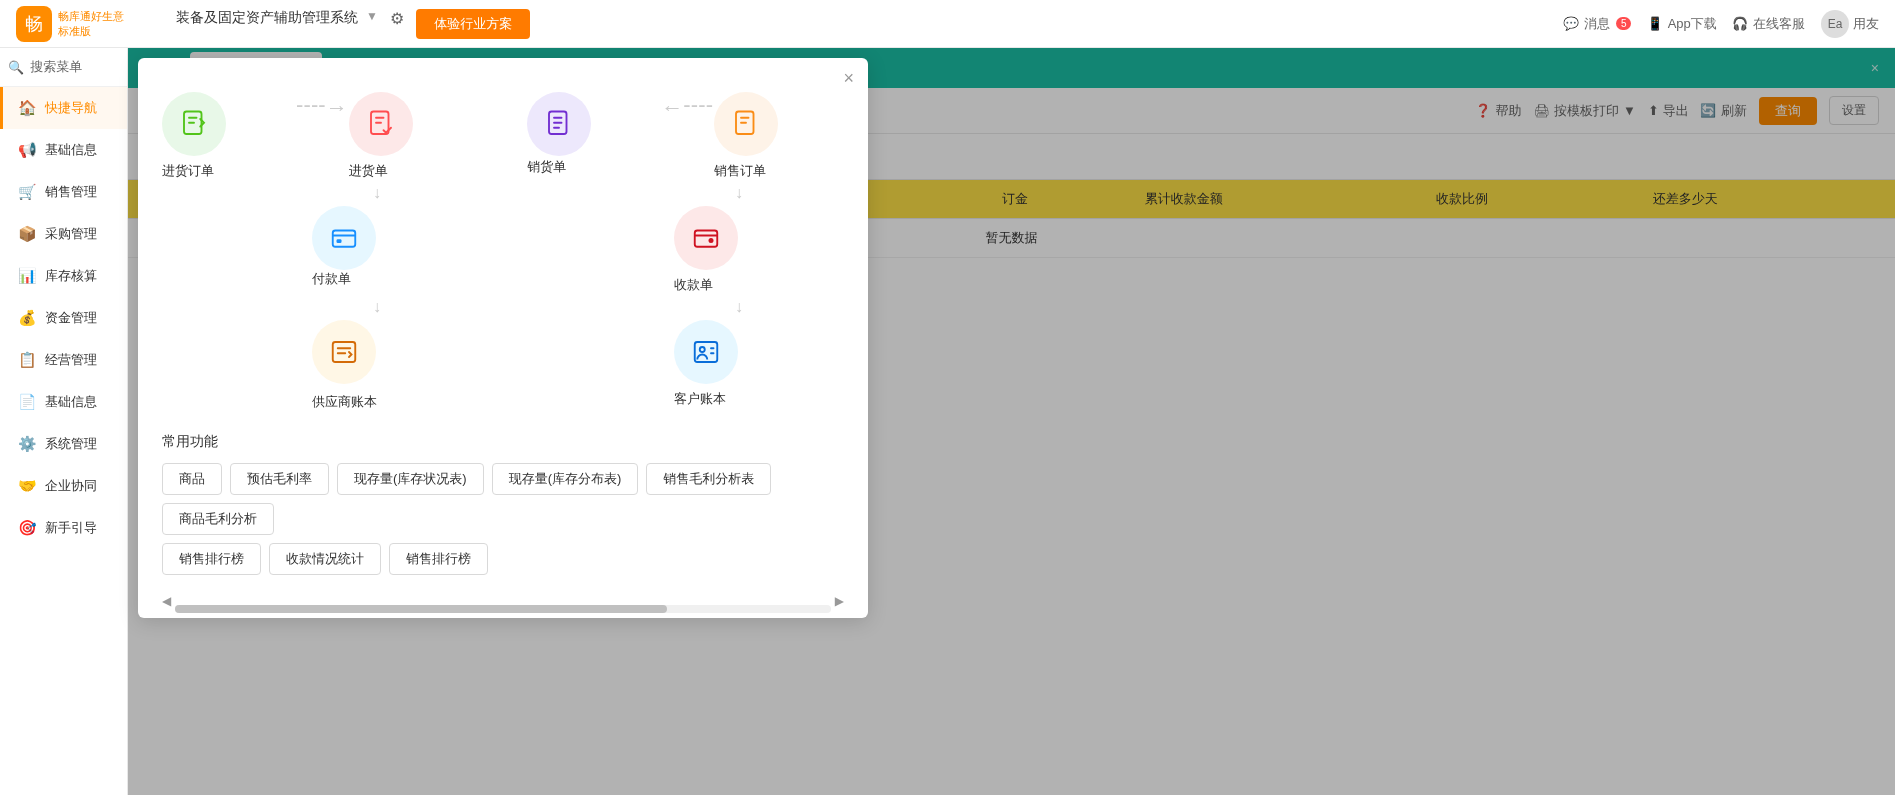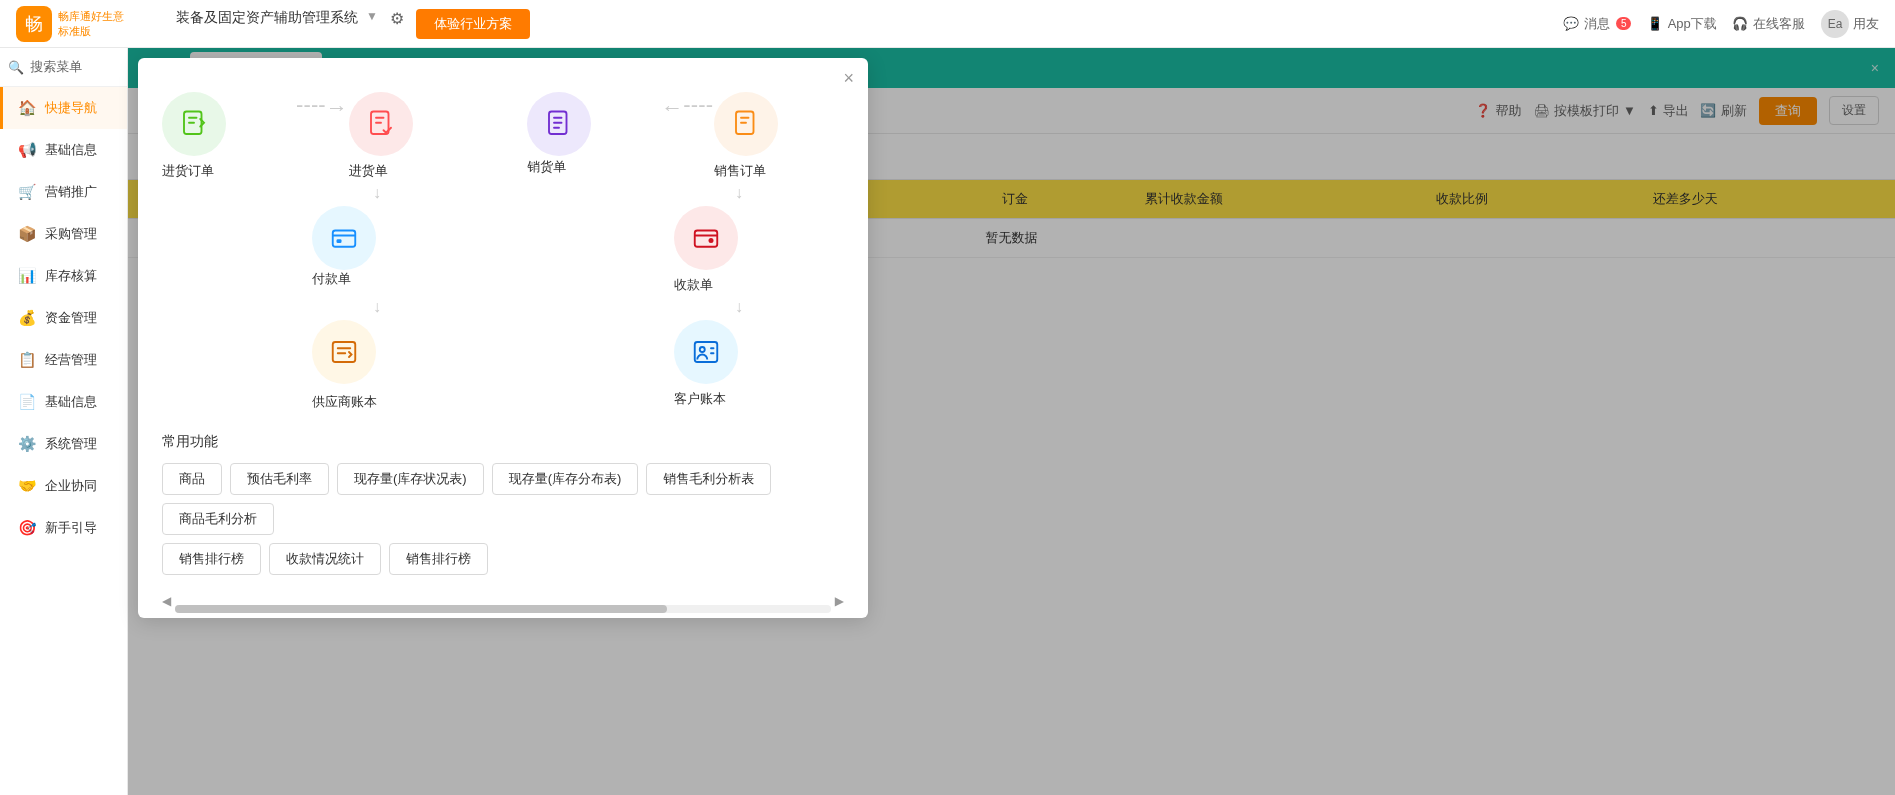--- a/index.html
+++ b/index.html
@@ -131,21 +131,21 @@
       <div class="sidebar-item active">
         <span class="sidebar-icon">🏠</span>
         <span>快捷导航</span>
       </div>
       <div class="sidebar-item">
         <span class="sidebar-icon">📢</span>
         <span>基础信息</span>
       </div>
       <div class="sidebar-item">
         <span class="sidebar-icon">🛒</span>
-        <span>营销推广</span>
+        <span>销售管理</span>
       </div>
       <div class="sidebar-item">
         <span class="sidebar-icon">📦</span>
         <span>采购管理</span>
       </div>
       <div class="sidebar-item">
         <span class="sidebar-icon">📊</span>
         <span>库存核算</span>
       </div>
       <div class="sidebar-item">

